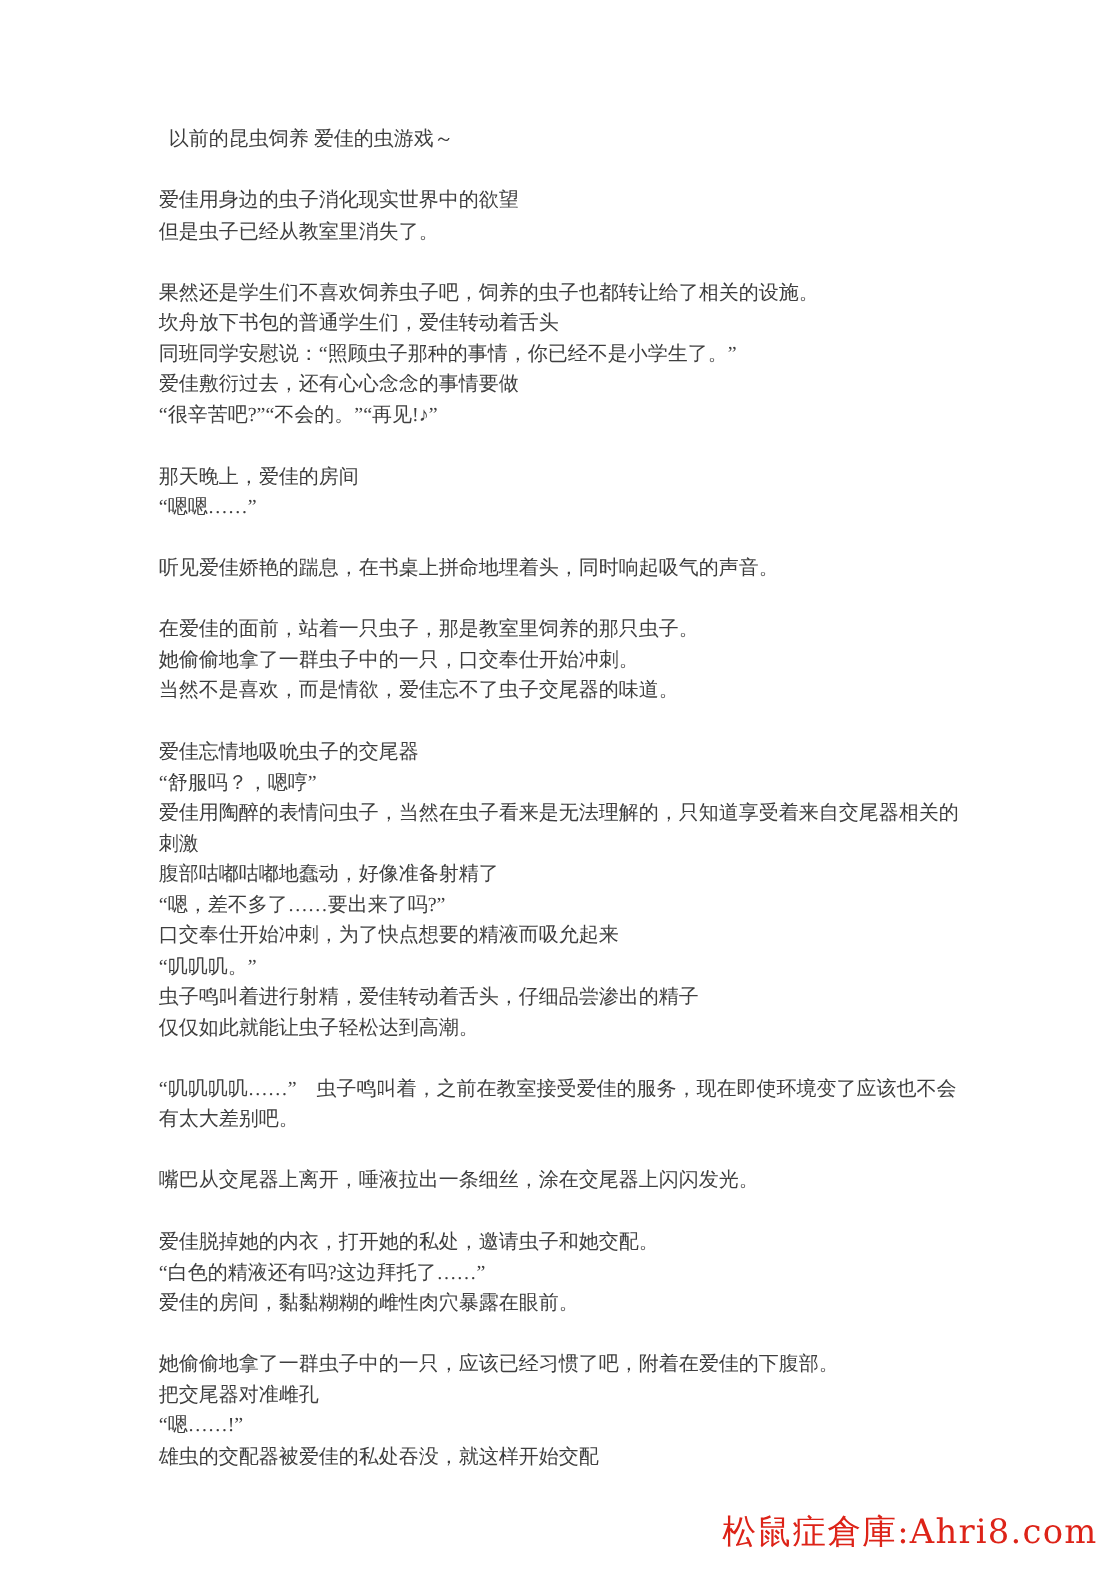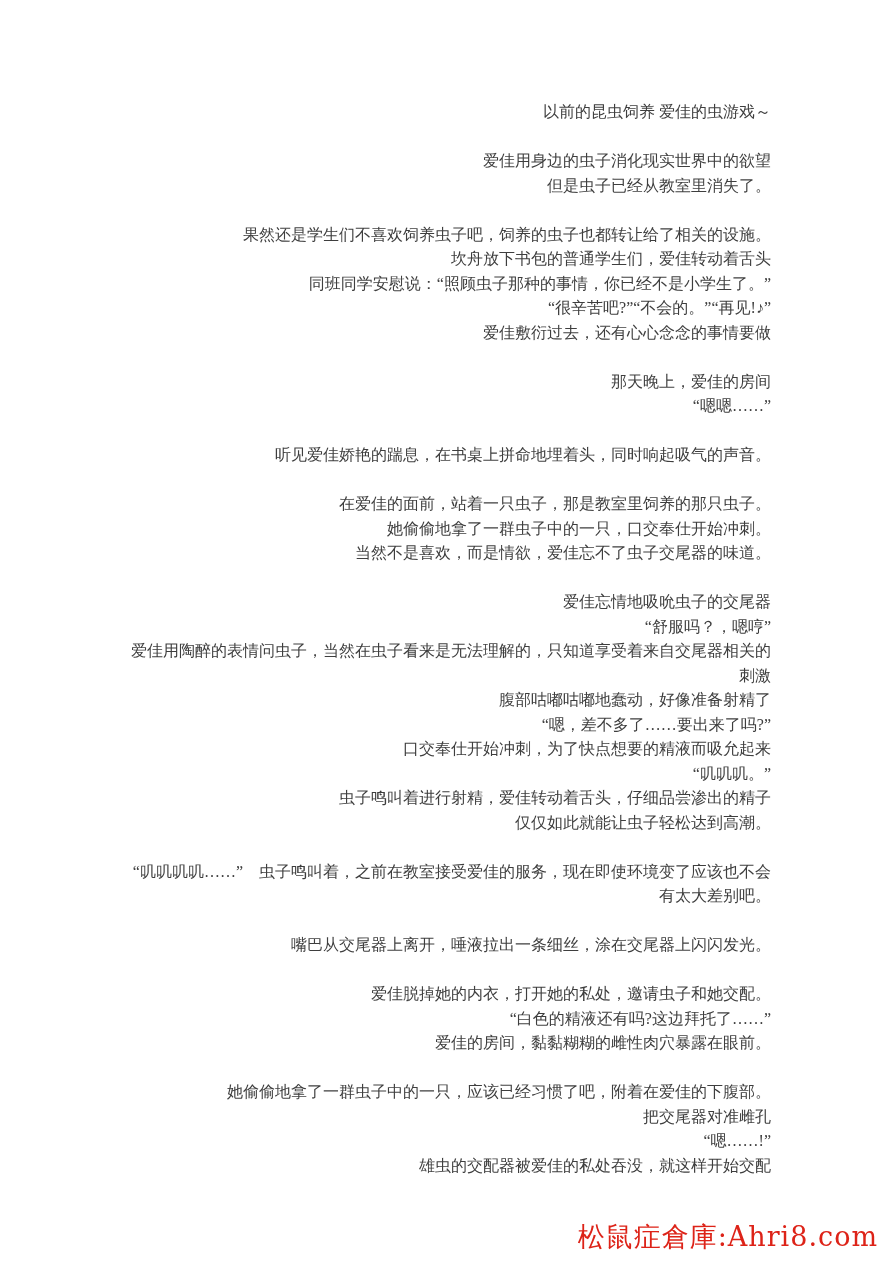--- a/index.html
+++ b/index.html
@@ -7,21 +7,20 @@
     padding: 0;
     background: #ffffff;
   }
   .page {
     position: relative;
     width: 892px;
     height: 1262px;
     background: #ffffff;
     overflow: hidden;
     font-family: "Liberation Serif", "DejaVu Serif", serif;
-    text-align: right;
   }
   .textblock {
     position: absolute;
     left: 127px;
     top: 100px;
     width: 644px;
     font-size: 16px;
     line-height: 24.5px;
     color: #3e3e3e;
     letter-spacing: 0;
@@ -32,21 +31,21 @@
   .line {
     min-height: 24.5px;
     word-break: break-all;
   }
   .title-line {
     text-indent: 8px;
   }
   .watermark {
     position: absolute;
     right: 14px;
-    bottom: 12px;
+    bottom: 23px;
     font-size: 27px;
     line-height: 1;
     color: #dd2318;
     font-family: "DejaVu Serif", "Liberation Serif", serif;
     letter-spacing: 1px;
   }
 </style>
 </head>
 <body>
 
@@ -59,22 +58,22 @@
 
     <div class="para">
       <div class="line">爱佳用身边的虫子消化现实世界中的欲望</div>
       <div class="line">但是虫子已经从教室里消失了。</div>
     </div>
 
     <div class="para">
       <div class="line">果然还是学生们不喜欢饲养虫子吧，饲养的虫子也都转让给了相关的设施。</div>
       <div class="line">坎舟放下书包的普通学生们，爱佳转动着舌头</div>
       <div class="line">同班同学安慰说：“照顾虫子那种的事情，你已经不是小学生了。”</div>
+      <div class="line">爱佳敷衍过去，还有心心念念的事情要做</div>
       <div class="line">“很辛苦吧?”“不会的。”“再见!♪”</div>
-      <div class="line">爱佳敷衍过去，还有心心念念的事情要做</div>
     </div>
 
     <div class="para">
       <div class="line">那天晚上，爱佳的房间</div>
       <div class="line">“嗯嗯……”</div>
     </div>
 
     <div class="para">
       <div class="line">听见爱佳娇艳的踹息，在书桌上拼命地埋着头，同时响起吸气的声音。</div>
     </div>

